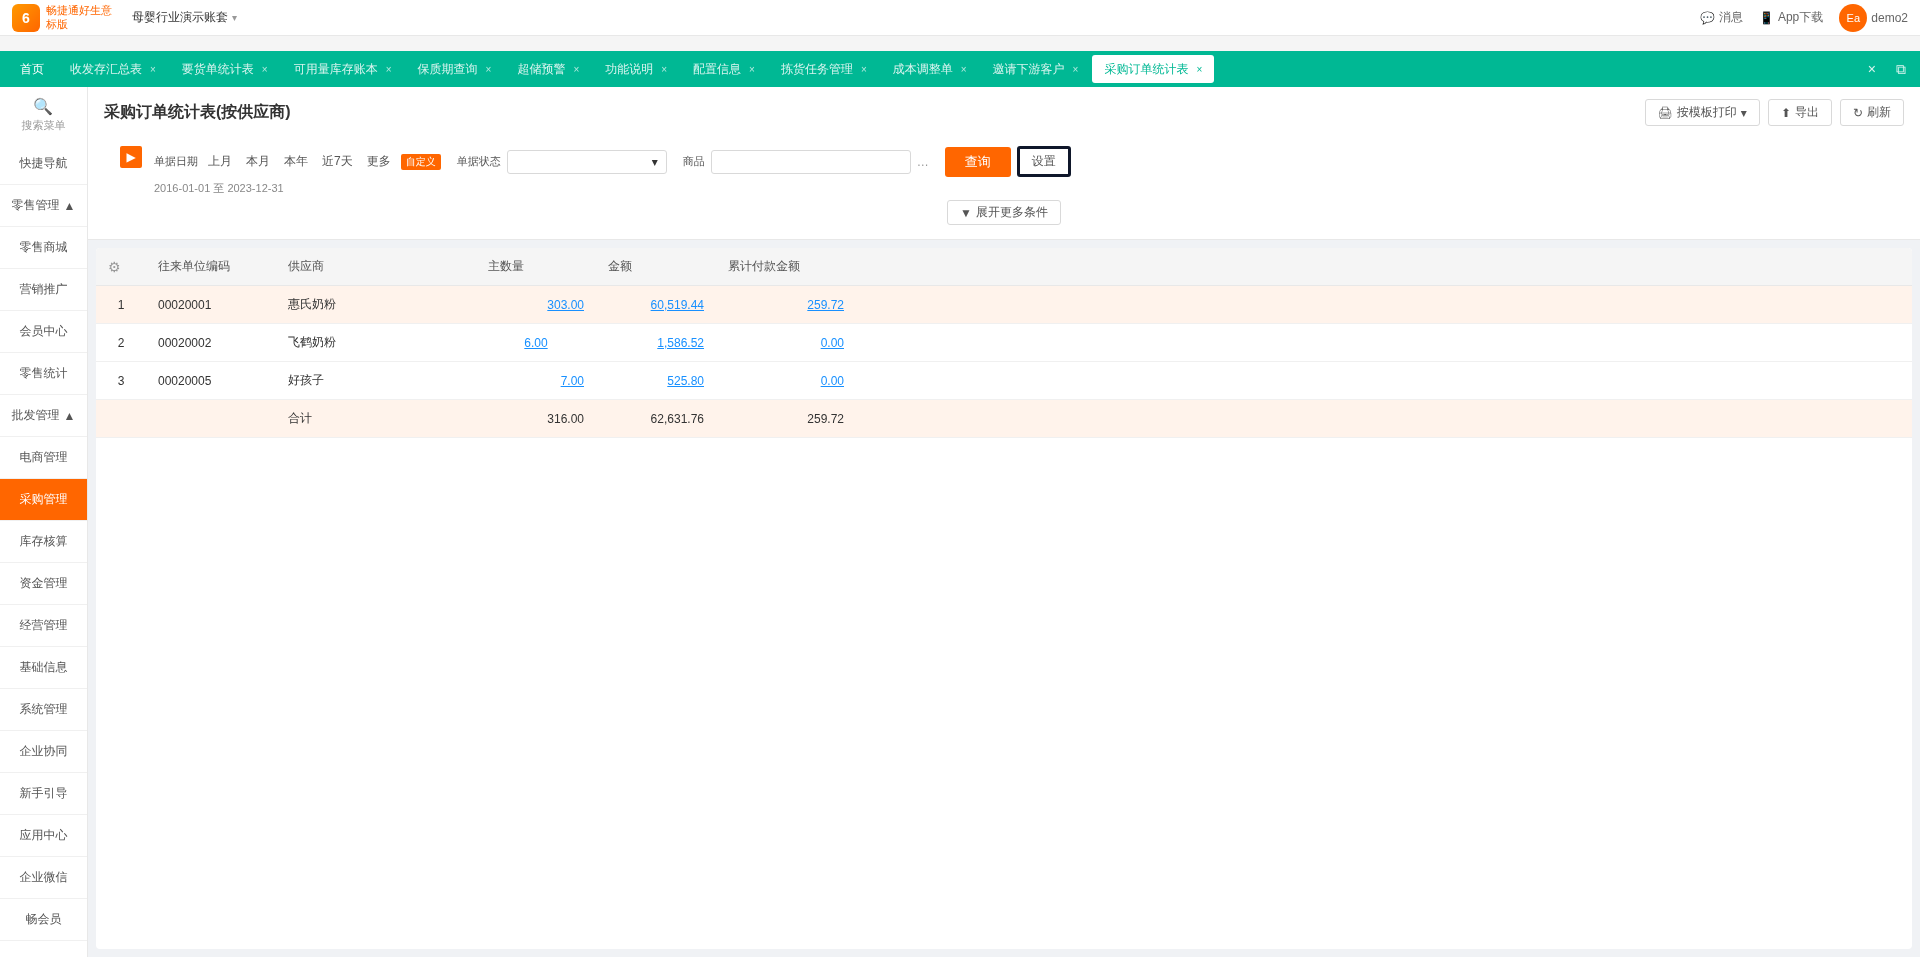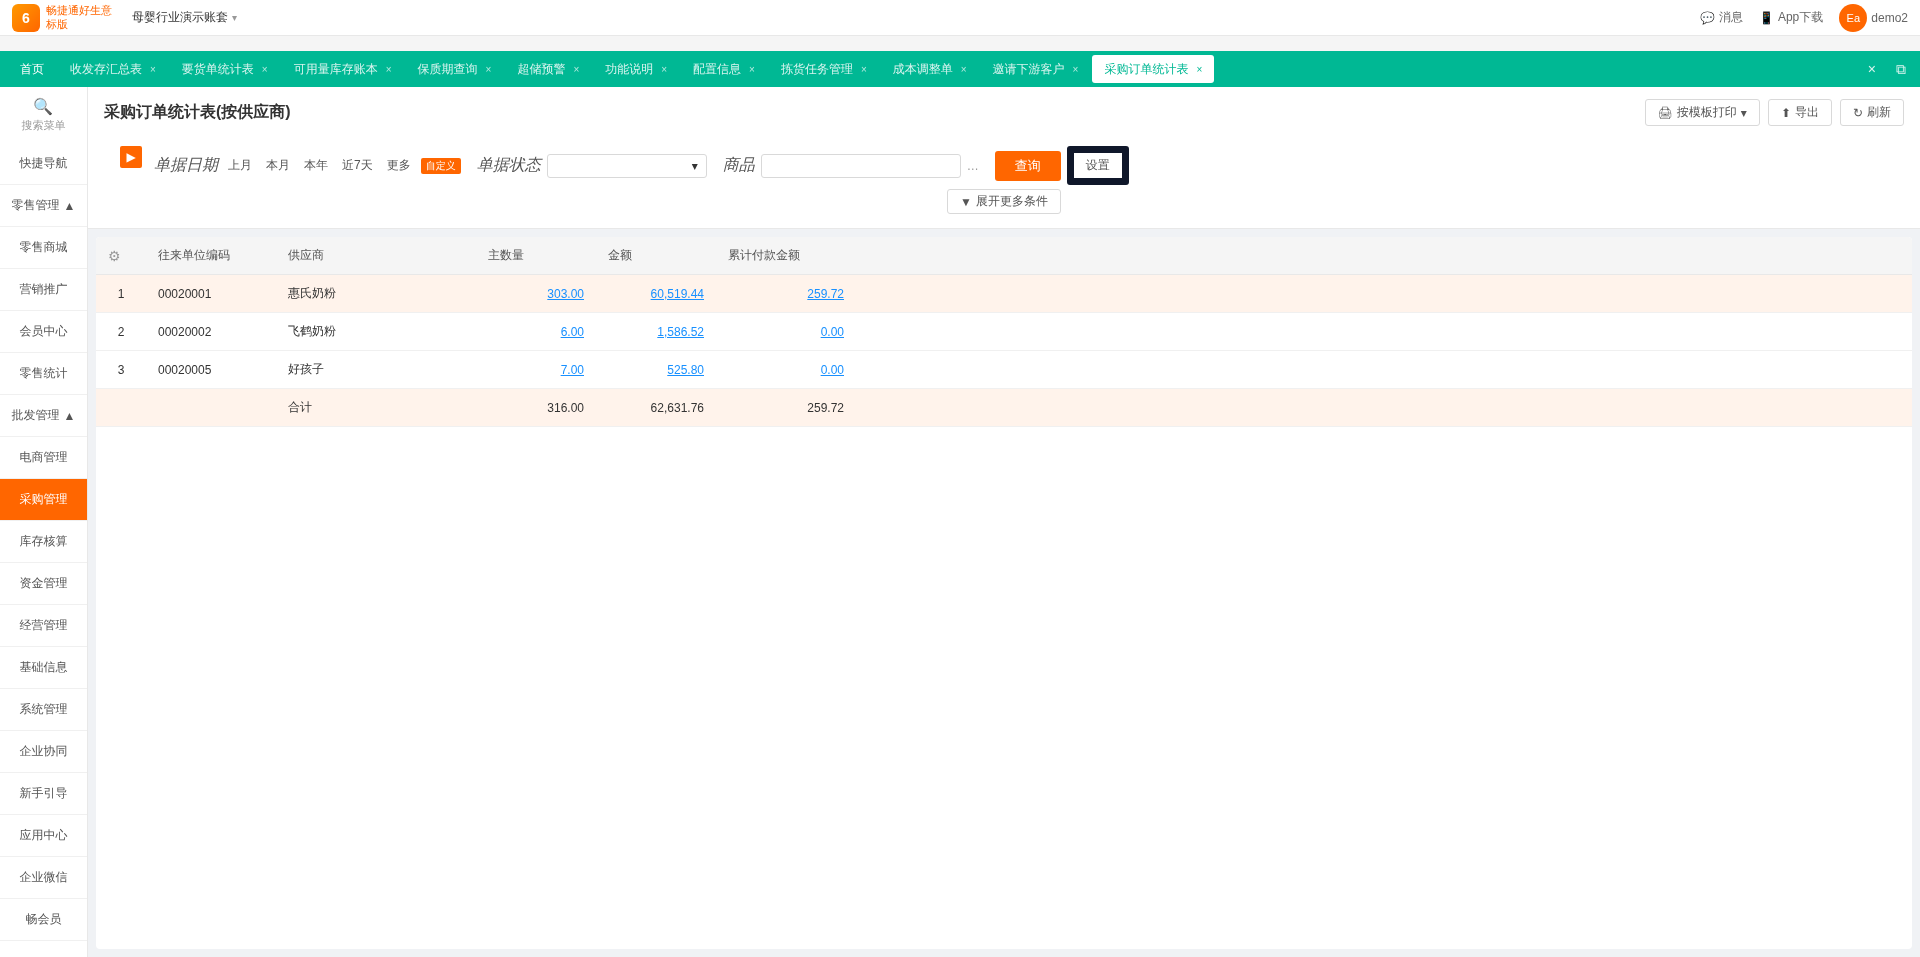--- a/index.html
+++ b/index.html
@@ -47,28 +47,28 @@
     .page-title { font-size: 16px; font-weight: bold; color: #333; }
     .header-actions { display: flex; align-items: center; gap: 8px; }
     .btn-print { background: #fff; border: 1px solid #d9d9d9; padding: 4px 12px; border-radius: 3px; cursor: pointer; font-size: 12px; color: #555; display: flex; align-items: center; gap: 4px; }
     .btn-export { background: #fff; border: 1px solid #d9d9d9; padding: 4px 12px; border-radius: 3px; cursor: pointer; font-size: 12px; color: #555; display: flex; align-items: center; gap: 4px; }
     .btn-refresh { background: #fff; border: 1px solid #d9d9d9; padding: 4px 12px; border-radius: 3px; cursor: pointer; font-size: 12px; color: #555; display: flex; align-items: center; gap: 4px; }
 
     
     .filter-area { background: #fff; padding: 10px 16px; }
     .filter-row { display: flex; align-items: center; gap: 16px; flex-wrap: wrap; }
     .filter-item { display: flex; align-items: center; gap: 6px; }
-    .filter-label { font-size: 16px; color: #555; white-space: nowrap; font-style: italic; }
+    .filter-label { font-size: 11px; color: #555; white-space: nowrap; }
     .filter-date-shortcuts { display: flex; align-items: center; gap: 6px; font-size: 12px; }
     .date-shortcut { color: #555; cursor: pointer; padding: 2px 4px; }
     .custom-badge { background: #ff6600; color: white; font-size: 10px; padding: 1px 5px; border-radius: 2px; }
     .filter-select { border: 1px solid #d9d9d9; padding: 4px 8px; border-radius: 3px; font-size: 12px; min-width: 160px; background: #fff; cursor: pointer; display: flex; align-items: center; justify-content: space-between; gap: 40px; }
     .filter-input { border: 1px solid #d9d9d9; padding: 4px 8px; border-radius: 3px; font-size: 12px; min-width: 200px; }
     .btn-query { background: #ff6600; color: white; border: none; padding: 6px 20px; border-radius: 3px; cursor: pointer; font-size: 13px; font-weight: 500; }
-    .btn-settings { background: #fff; border: 7px solid #0f172a; padding: 4px 12px; border-radius: 3px; cursor: pointer; font-size: 12px; color: #555; }
+    .btn-settings { background: #fff; border: 3px solid #0f172a; padding: 4px 12px; border-radius: 3px; cursor: pointer; font-size: 12px; color: #555; }
     .expand-row { display: flex; justify-content: center; padding: 4px 0; }
 
     
     .table-container { flex: 1; overflow: auto; padding: 0; background: #fff; margin: 8px; border-radius: 4px; }
     .data-table { width: 100%; border-collapse: collapse; }
     .data-table thead tr { background: #f5f5f5; }
     .data-table th { padding: 10px 12px; font-size: 12px; color: #555; font-weight: 500; border-bottom: 1px solid #e8e8e8; text-align: left; white-space: nowrap; }
     .data-table td { padding: 10px 12px; font-size: 12px; color: #333; border-bottom: 1px solid #f0f0f0; }
     .data-table tr.highlighted td { background: #fff3eb; }
     .data-table .link-text { color: #1890ff; text-decoration: underline; cursor: pointer; }
@@ -298,20 +298,21 @@
                 <span class="filter-label">商品</span>
                 <input class="filter-input" type="text" style="">
                 <span style="color:#999; cursor:pointer;">…</span>
               </div>
 
               <div style="display:flex; gap:6px; align-items:center;">
                 <button class="btn-query">查询</button>
                 <button class="btn-settings">设置</button>
               </div>
             </div>
+            <div style="margin-top:4px; font-size:11px; color:#888;">2016-01-01 至 2023-12-31</div>
           </div>
         </div>
 
         <div class="expand-row">
           <button class="expand-more-btn">
             <span>▼</span>
             <span>展开更多条件</span>
           </button>
         </div>
       </div>
@@ -355,21 +356,21 @@
             </td>
             <td class="col-paid" style="text-align:right;">
               <span class="link-text">259.72</span>
             </td>
             <td></td>
           </tr>
           <tr>
             <td class="col-index" style="text-align:center;">2</td>
             <td class="col-code">00020002</td>
             <td class="col-supplier">飞鹤奶粉</td>
-            <td class="col-qty" style="text-align:right;margin-top:28px;">
+            <td class="col-qty" style="text-align:center;margin-top:28px;">
               <span class="link-text">6.00</span>
             </td>
             <td class="col-amount" style="text-align:right;">
               <span class="link-text">1,586.52</span>
             </td>
             <td class="col-paid" style="text-align:right;">
               <span class="link-text">0.00</span>
             </td>
             <td></td>
           </tr>

